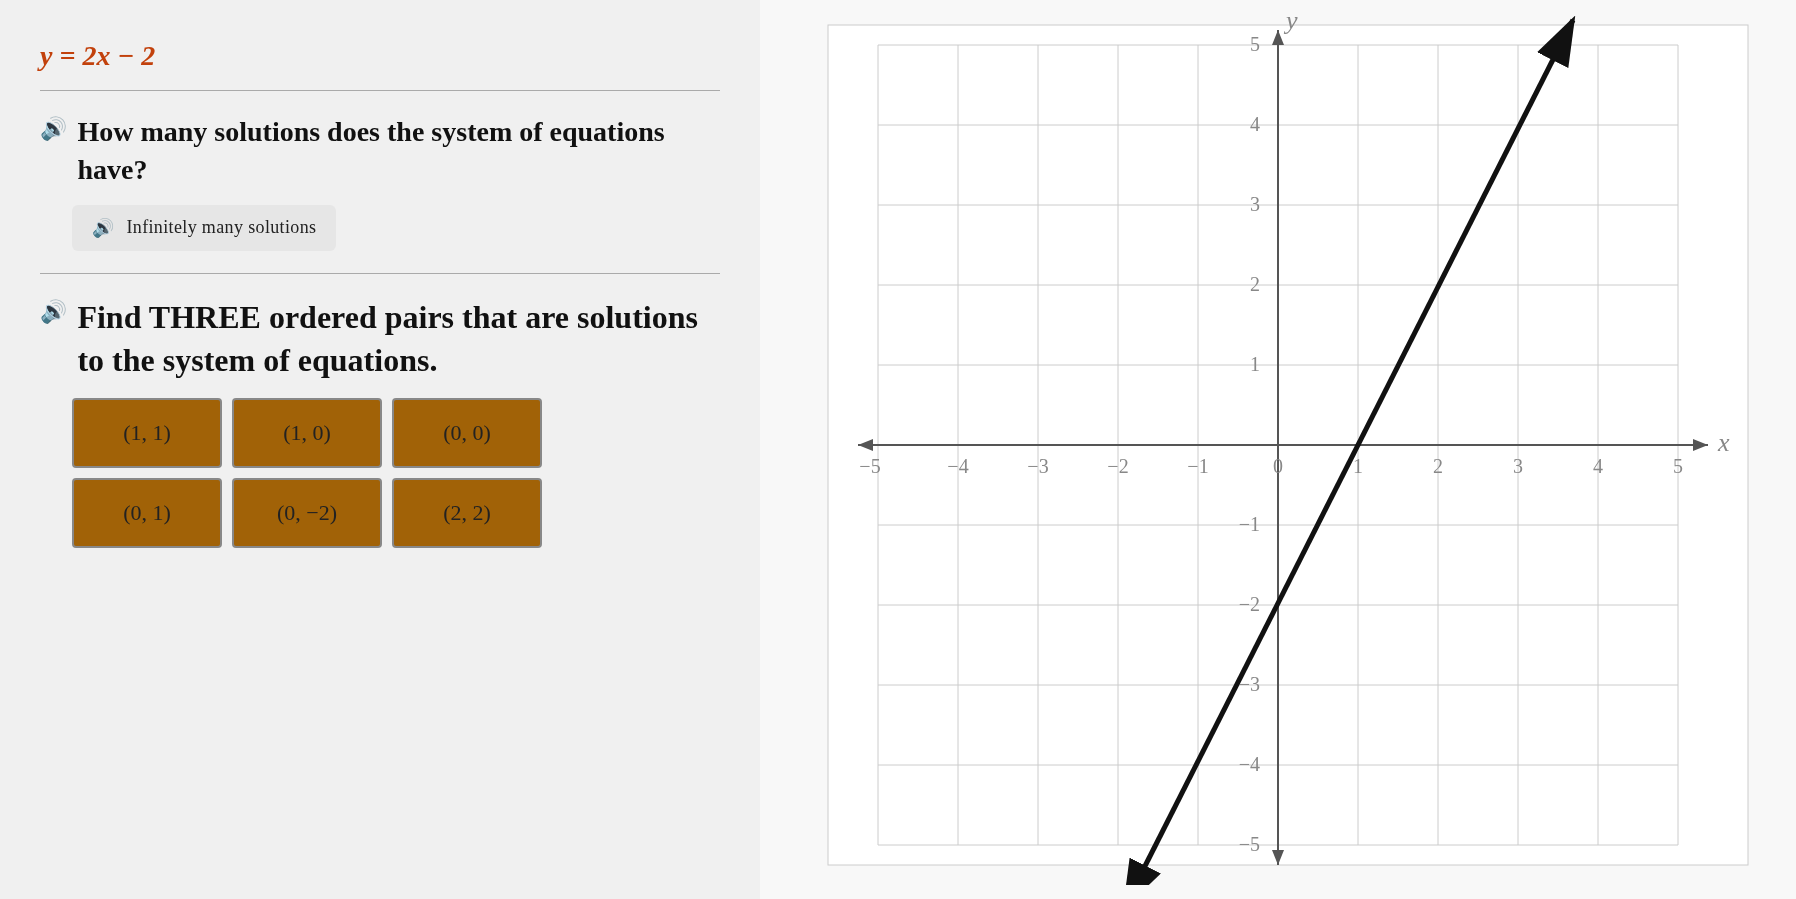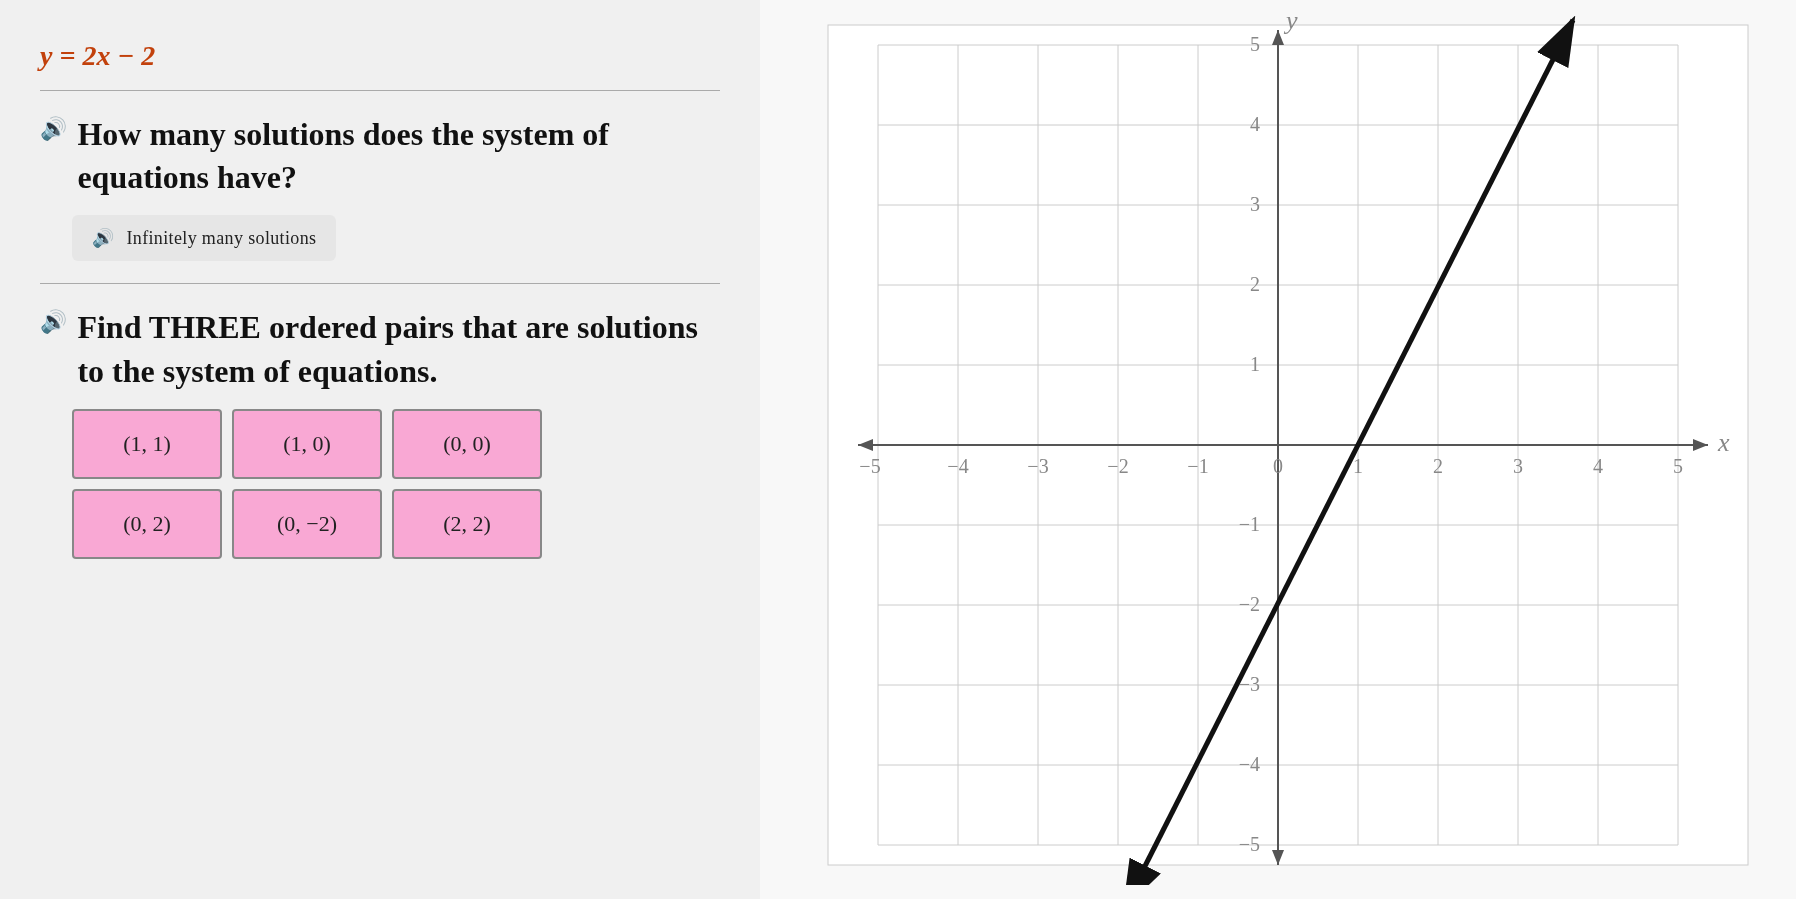--- a/index.html
+++ b/index.html
@@ -41,21 +41,21 @@
       gap: 10px;
       margin-bottom: 16px;
     }
     .speaker-icon {
       color: #2a7fd4;
       font-size: 22px;
       margin-top: 3px;
       flex-shrink: 0;
     }
     .question-text {
-      font-size: 32px;
+      font-size: 28px;
       font-weight: bold;
       color: #111;
       line-height: 1.35;
     }
     .answer-box {
       background: #e6e6e6;
       border: none;
       border-radius: 6px;
       padding: 12px 20px;
       display: flex;
@@ -93,21 +93,21 @@
       margin-left: 32px;
       display: flex;
       flex-direction: column;
       gap: 10px;
     }
     .pairs-row {
       display: flex;
       gap: 10px;
     }
     .pair-btn {
-      background: #f9a8d4;
+      background: #a16207;
       border: 2px solid #888;
       border-radius: 4px;
       width: 150px;
       height: 70px;
       font-size: 22px;
       color: #222;
       cursor: pointer;
       display: flex;
       align-items: center;
       justify-content: center;
@@ -157,21 +157,21 @@
       <span class="speaker-icon">🔊</span>
       <div class="pairs-text">Find THREE ordered pairs that are solutions to the system of equations.</div>
     </div>
     <div class="pairs-grid">
       <div class="pairs-row">
         <button class="pair-btn">(1, 1)</button>
         <button class="pair-btn">(1, 0)</button>
         <button class="pair-btn">(0, 0)</button>
       </div>
       <div class="pairs-row">
-        <button class="pair-btn">(0, 2)</button>
+        <button class="pair-btn">(0, 1)</button>
         <button class="pair-btn">(0, −2)</button>
         <button class="pair-btn">(2, 2)</button>
       </div>
     </div>
   </div>
 </div>
 
 <div class="right-panel">
   <div class="graph-container">
     <svg class="graph-svg" viewBox="0 0 980 870" xmlns="http://www.w3.org/2000/svg">

